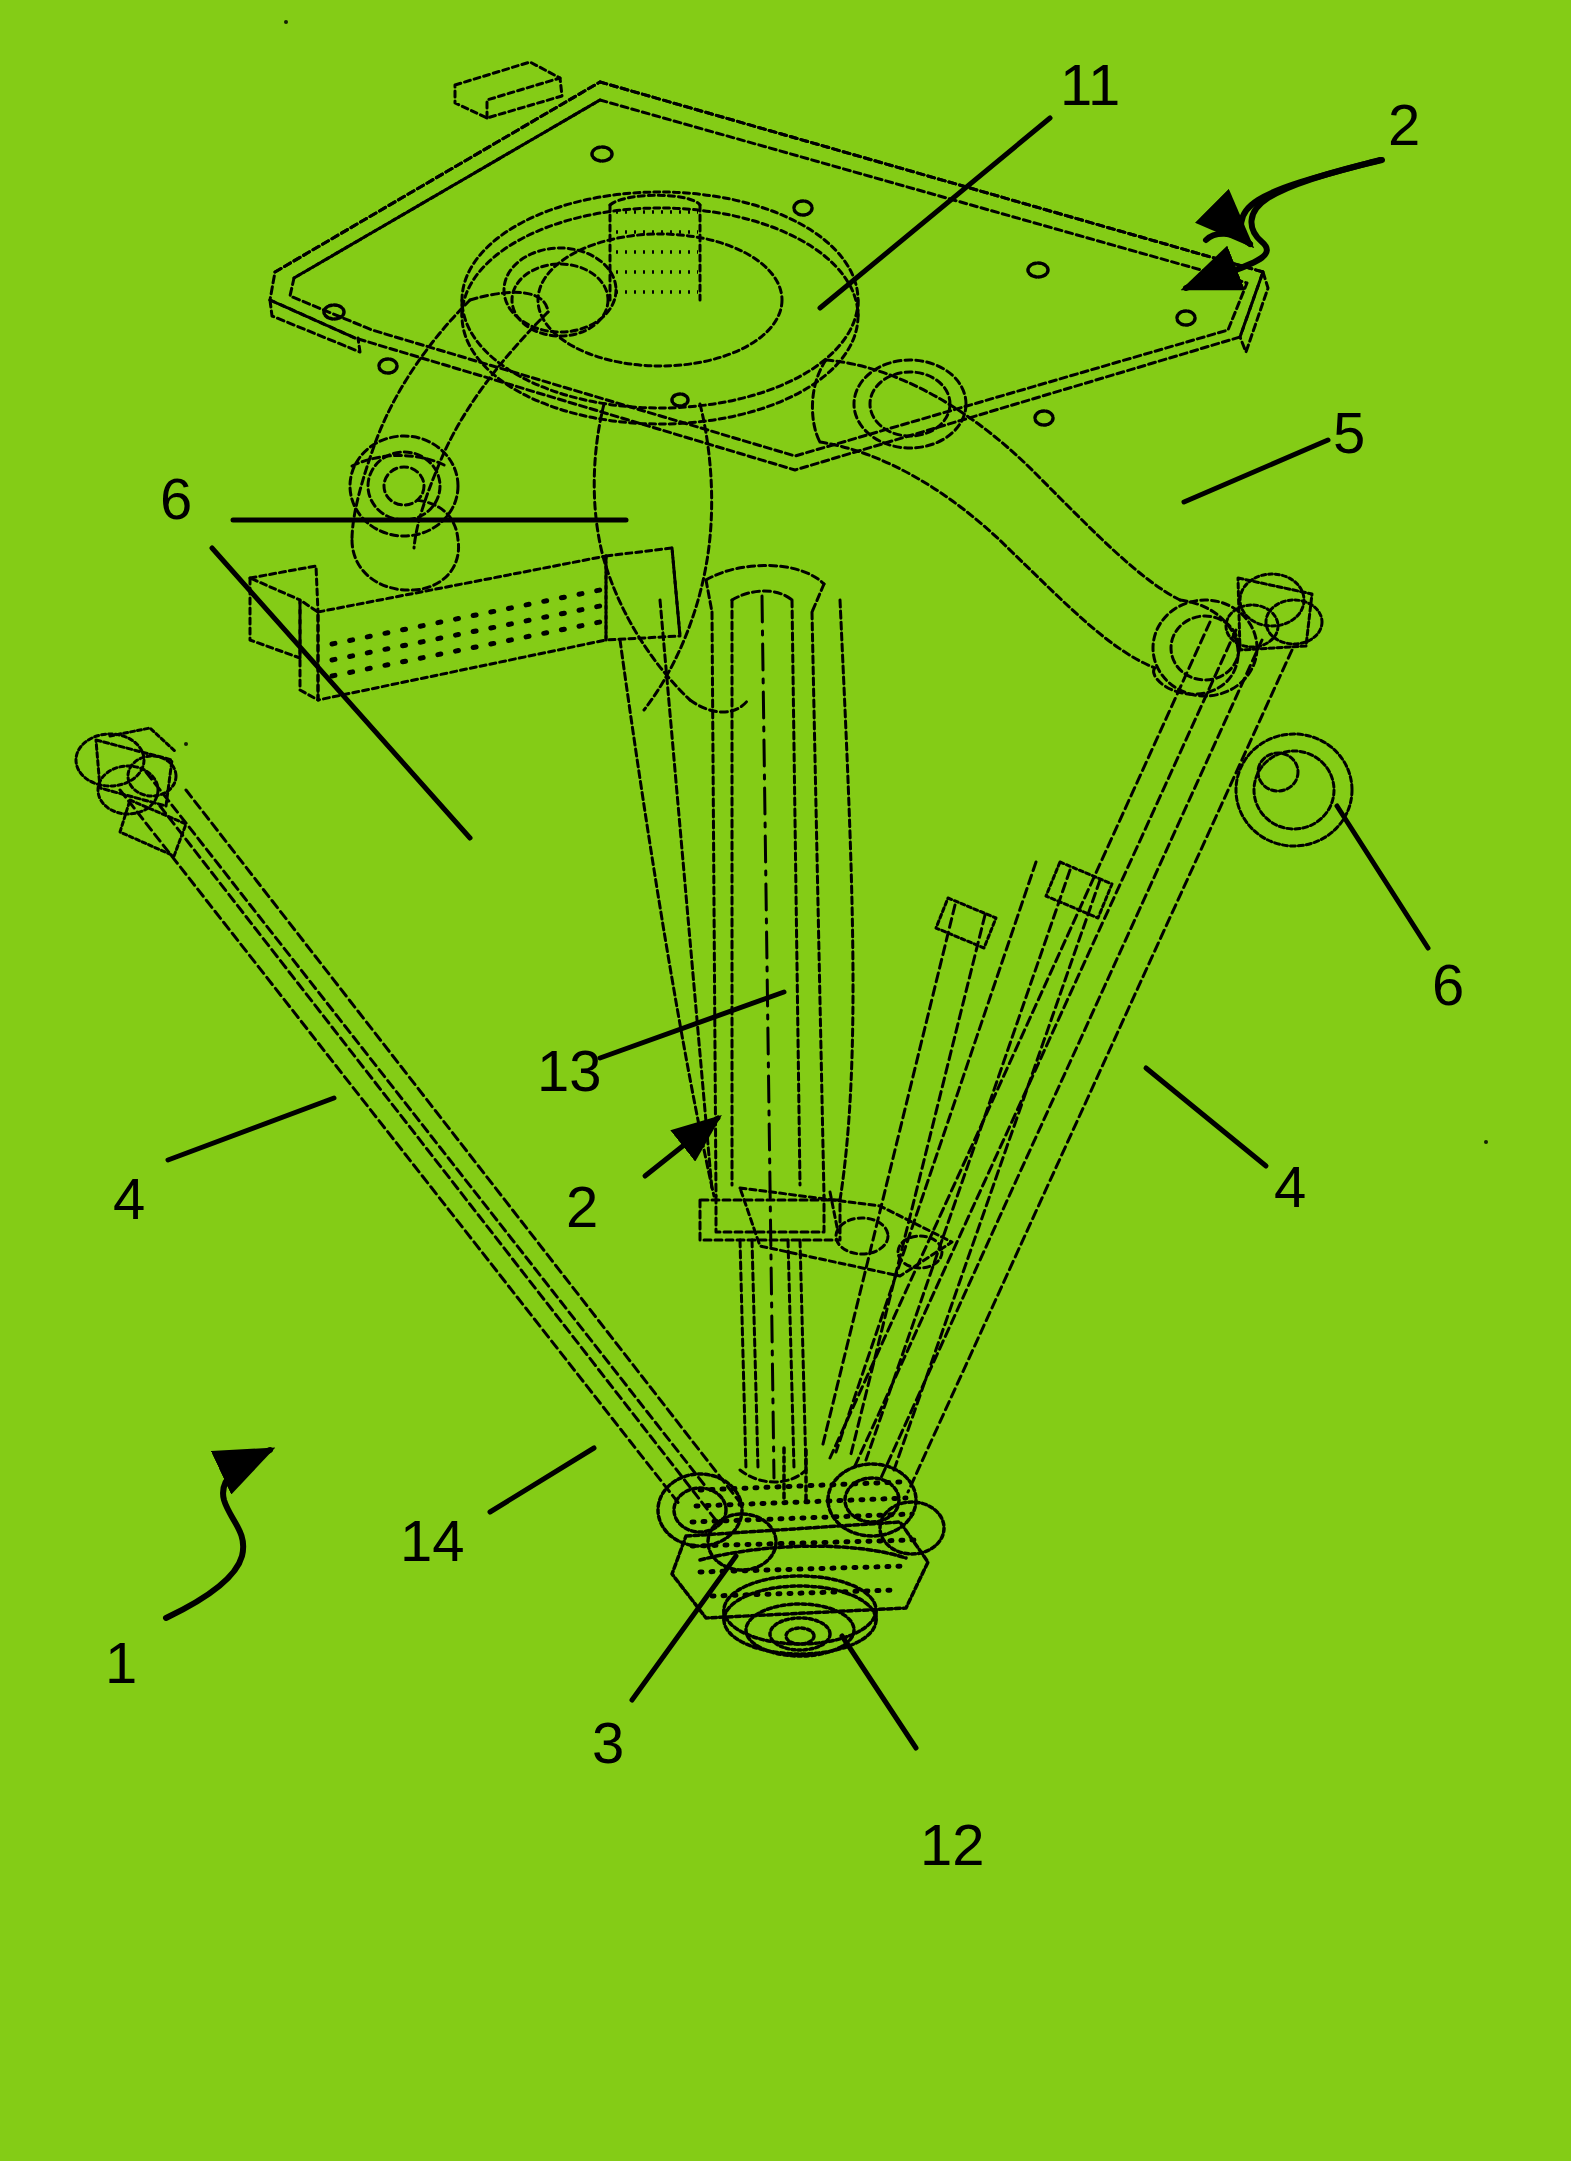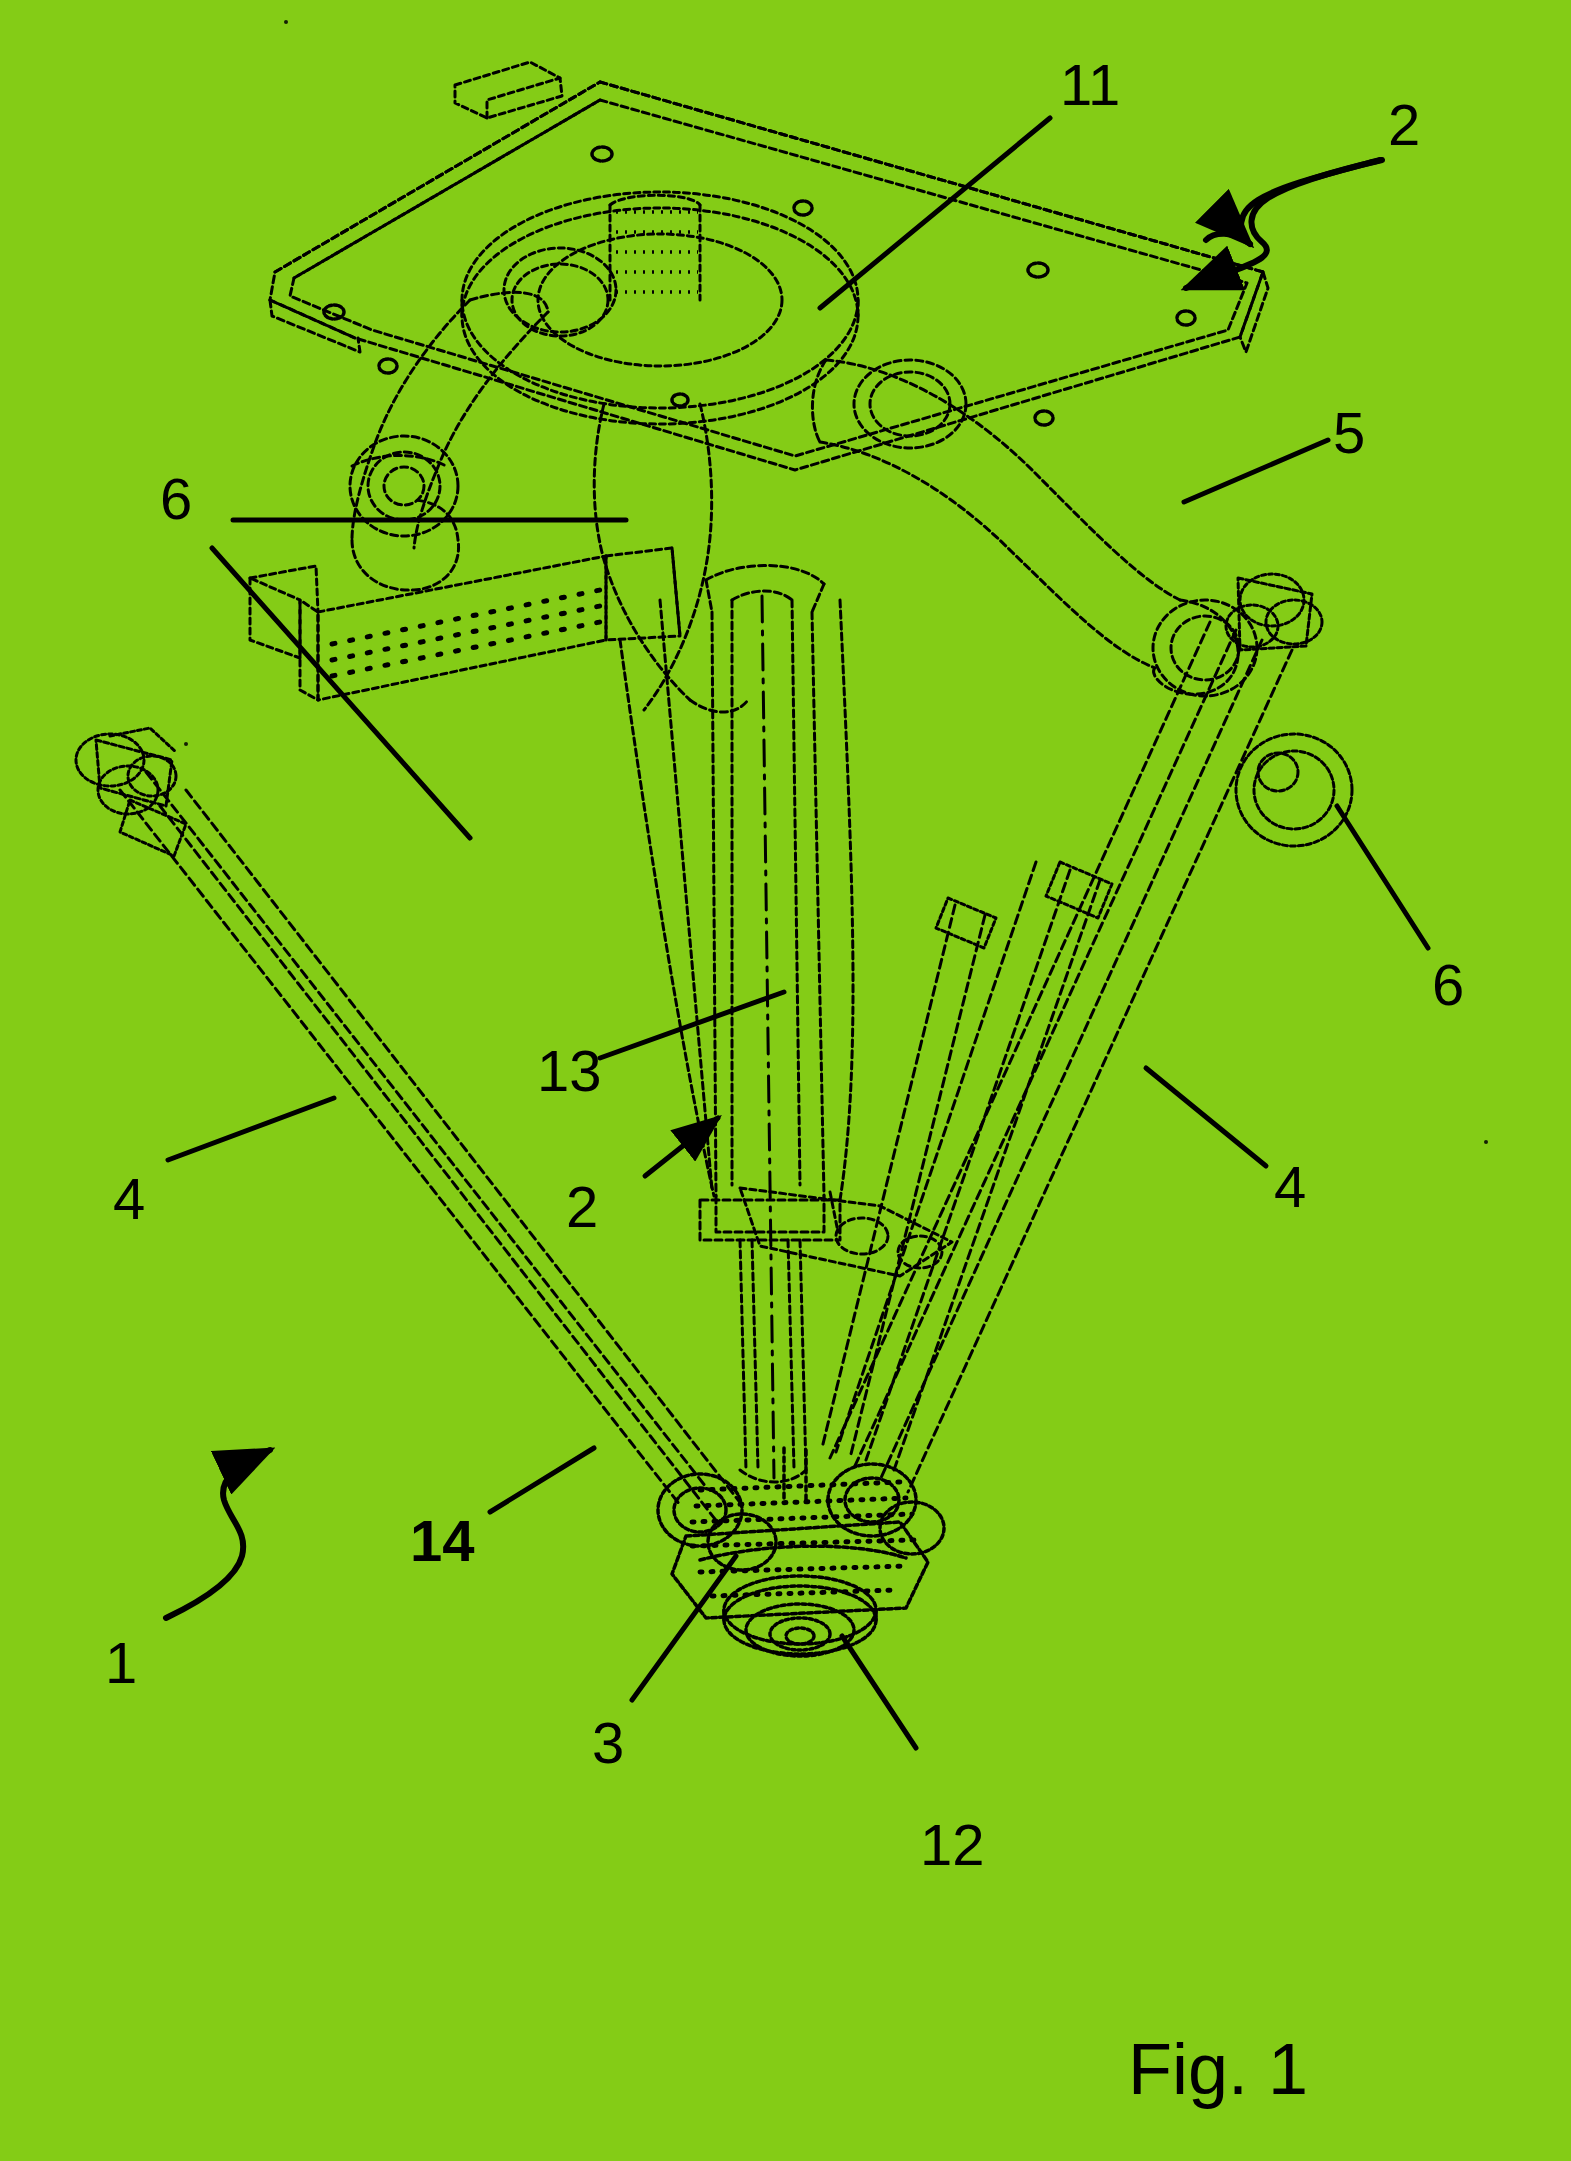--- a/index.html
+++ b/index.html
@@ -346,24 +346,23 @@
 
   <div class="lbl" style="left:1060px; top:56px;">11</div>
   <div class="lbl" style="left:1388px; top:96px;">2</div>
   <div class="lbl" style="left:1333px; top:404px;">5</div>
   <div class="lbl" style="left:160px;  top:470px;">6</div>
   <div class="lbl" style="left:1432px; top:956px;">6</div>
   <div class="lbl" style="left:497px;  top:1042px;margin-left:40px;">13</div>
   <div class="lbl" style="left:113px;  top:1170px;">4</div>
   <div class="lbl" style="left:1274px; top:1158px;">4</div>
   <div class="lbl" style="left:566px;  top:1178px;">2</div>
-  <div class="lbl" style="left:410px;  top:1512px;font-weight:bold;">14</div>
+  <div class="lbl" style="left:400px;  top:1512px;">14</div>
   <div class="lbl" style="left:105px;  top:1634px;">1</div>
   <div class="lbl" style="left:592px;  top:1714px;">3</div>
   <div class="lbl" style="left:920px;  top:1816px;">12</div>
 
-  <div class="figcap" style="left:1128px; top:2028px;">Fig. 1</div>
 
   <div class="speck" style="left:284px;  top:20px;"></div>
   <div class="speck" style="left:1484px; top:1140px;"></div>
   <div class="speck" style="left:184px;  top:742px;"></div>
 
 </div>
 
 </body></html>

